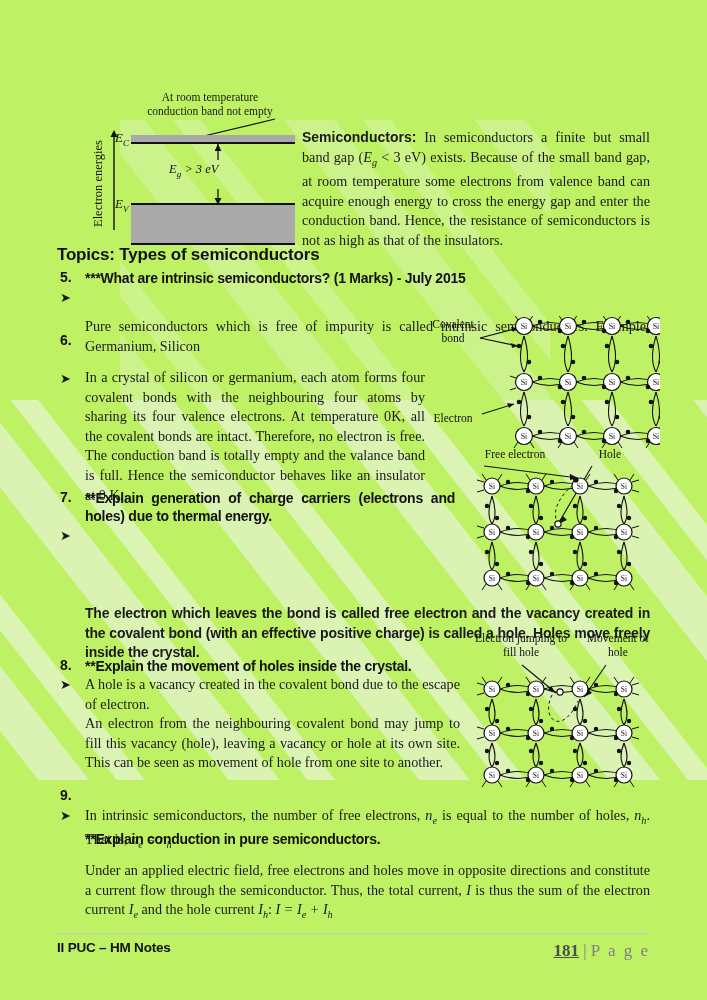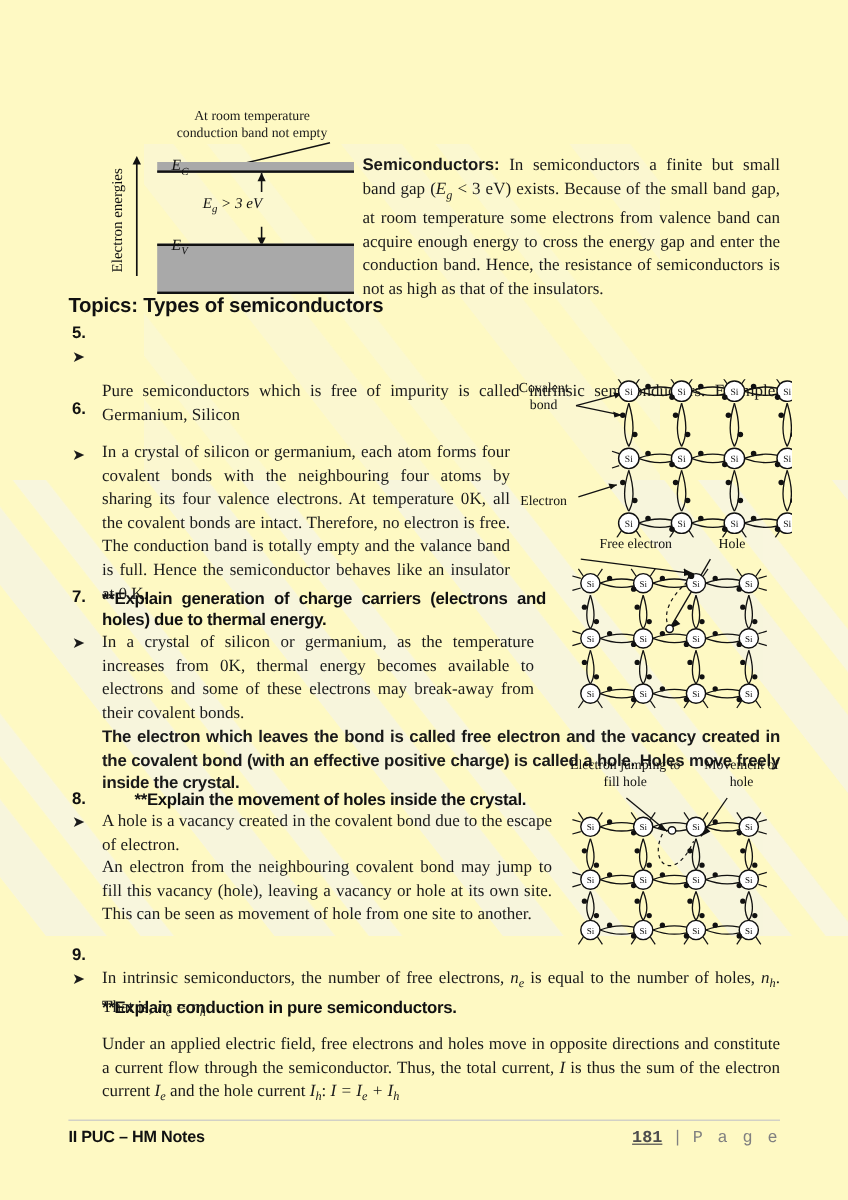--- a/index.html
+++ b/index.html
@@ -9,21 +9,21 @@
   }
   body {
     font-family: "Liberation Serif", "DejaVu Serif", serif;
     color: #111111;
   }
   #page {
     position: relative;
     width: 707px;
     height: 1000px;
     overflow: hidden;
-    background: #fef9c3;
+    background: #bef264;
   }
 
   
   #watermark {
     position: absolute;
     left: 0; top: 0;
     width: 707px; height: 1000px;
     pointer-events: none;
     opacity: 0.55;
   }
@@ -56,21 +56,20 @@
   .vband {
     background: #a9a9a9;
     border-top: 2.5px solid #111;
     border-bottom: 2.5px solid #111;
   }
   .elvl {
     position: absolute;
     font-size: 13px;
     font-style: italic;
     font-family: "Liberation Serif","DejaVu Serif",serif;
-    margin-left: 28px;
   }
   .elvl sub { font-size: 9px; font-style: italic; }
   .eglabel {
     position: absolute;
     font-size: 12.5px;
     font-style: italic;
     white-space: nowrap;
   }
   .eglabel sub { font-size: 9px; }
 
@@ -139,23 +138,23 @@
     left: 57px; top: 940px;
     font-size: 13.5px;
     font-weight: bold;
     font-family: "Liberation Sans","DejaVu Sans",sans-serif;
     color: #111;
     letter-spacing: -0.2px;
   }
   #footer-right {
     position: absolute;
     right: 57px; top: 941px;
-    font-size: 14px;
+    font-size: 17px;
     color: #808080;
-    font-family: Liberation Mono, monospace;
+    font-family: Liberation Serif, serif;
   }
   #footer-right .pg {
     font-weight: bold;
     color: #4d4d4d;
     text-decoration: underline;
   }
   #footer-right .ltr { letter-spacing: 2px; }
 </style>
 </head>
 <body>
@@ -213,36 +212,36 @@
     </div>
   </div>
 
   <div class="para just" style="left:302px; top:128px; width:348px;">
     <span class="b sans" style="font-size:14px;">Semiconductors:</span><span> In semiconductors a finite but small band gap (</span><span class="mi"><span>E</span><sub>g</sub></span><span> &lt; 3 eV) exists. Because of the small band gap, at room temperature some electrons from valence band can acquire enough energy to cross the energy gap and enter the conduction band. Hence, the resistance of semiconductors is not as high as that of the insulators.</span>
   </div>
 
   <div class="topics" style="left:57px; top:245px;">Topics: Types of semiconductors</div>
 
   <div class="qnum" style="left:60px; top:269px;">5.</div>
+  <div class="qtext" style="left:85px; top:269px; width:560px;">***What are intrinsic semiconductors? (1 Marks) - July 2015</div>
   <div class="bullet" style="left:60px; top:290px;">➤</div>
   <div class="para just" style="left:85px; top:288px; width:565px;margin-top:29px;">Pure semiconductors which is free of impurity is called intrinsic semiconductors. Example: Germanium, Silicon</div>
 
   <div class="qnum" style="left:60px; top:332px;">6.</div>
   <div class="bullet" style="left:60px; top:371px;">➤</div>
   <div class="para just" style="left:85px; top:368px; width:340px;">In a crystal of silicon or germanium, each atom forms four covalent bonds with the neighbouring four atoms by sharing its four valence electrons. At temperature 0K, all the covalent bonds are intact. Therefore, no electron is free. The conduction band is totally empty and the valance band is full. Hence the semiconductor behaves like an insulator at 0 K.</div>
 
   <div class="qnum" style="left:60px; top:489px;">7.</div>
   <div class="qtext just" style="left:85px; top:489px; width:370px;">**Explain generation of charge carriers (electrons and holes) due to thermal energy.</div>
   <div class="bullet" style="left:60px; top:528px;">➤</div>
-  <div class="para just" style="left:85px; top:526px; width:360px;">In a crystal of silicon or germanium, as the temperature increases from 0K, thermal energy becomes available to electrons and some of these electrons may break-away from their covalent bonds.</div>
 
   <div class="para bold just" style="left:85px; top:604px; width:565px;">The electron which leaves the bond is called free electron and the vacancy created in the covalent bond (with an effective positive charge) is called a hole. Holes move freely inside the crystal.</div>
 
   <div class="qnum" style="left:60px; top:657px;">8.</div>
-  <div class="qtext" style="left:85px; top:657px; width:400px;margin-left:27px;">**Explain the movement of holes inside the crystal.</div>
+  <div class="qtext" style="left:85px; top:657px; width:400px;">**Explain the movement of holes inside the crystal.</div>
   <div class="bullet" style="left:60px; top:677px;">➤</div>
   <div class="para just" style="left:85px; top:714px; width:375px;">An electron from the neighbouring covalent bond may jump to fill this vacancy (hole), leaving a vacancy or hole at its own site. This can be seen as movement of hole from one site to another.</div>
 
   <div class="para just" style="left:85px; top:675px; width:375px;">A hole is a vacancy created in the covalent bond due to the escape of electron.</div>
 
   <div class="qnum" style="left:60px; top:787px;">9.</div>
   <div class="qtext" style="left:85px; top:787px; width:420px;margin-top:43px;">**Explain conduction in pure semiconductors.</div>
   <div class="bullet" style="left:60px; top:808px;">➤</div>
 
   <div class="para just" style="left:85px; top:806px; width:565px;">
@@ -401,21 +400,21 @@
         <circle cx="191" cy="101" r="2.3"></circle>
       <circle cx="70" cy="116" r="2.3"></circle>
         <circle cx="90" cy="125" r="2.3"></circle>
       <circle cx="114" cy="116" r="2.3"></circle>
         <circle cx="134" cy="125" r="2.3"></circle>
       <circle cx="158" cy="116" r="2.3"></circle>
         <circle cx="178" cy="125" r="2.3"></circle>
     </g>
   </svg>
 
-  <div class="figcap" style="left:470px; top:448px; width:90px; text-align:right;">
+  <div class="figcap" style="left:470px; top:448px; width:90px; text-align:center;">
     <div>Free electron</div>
   </div>
   <div class="figcap" style="left:585px; top:448px; width:50px;">
     <div>Hole</div>
   </div>
 
   <svg class="fig" style="left:470px; top:462px;" width="190" height="130" viewBox="0 0 190 130">
     <g stroke="#111" stroke-width="1.1" fill="none">
 
       <line x1="14" y1="4" x2="108" y2="16"></line>

